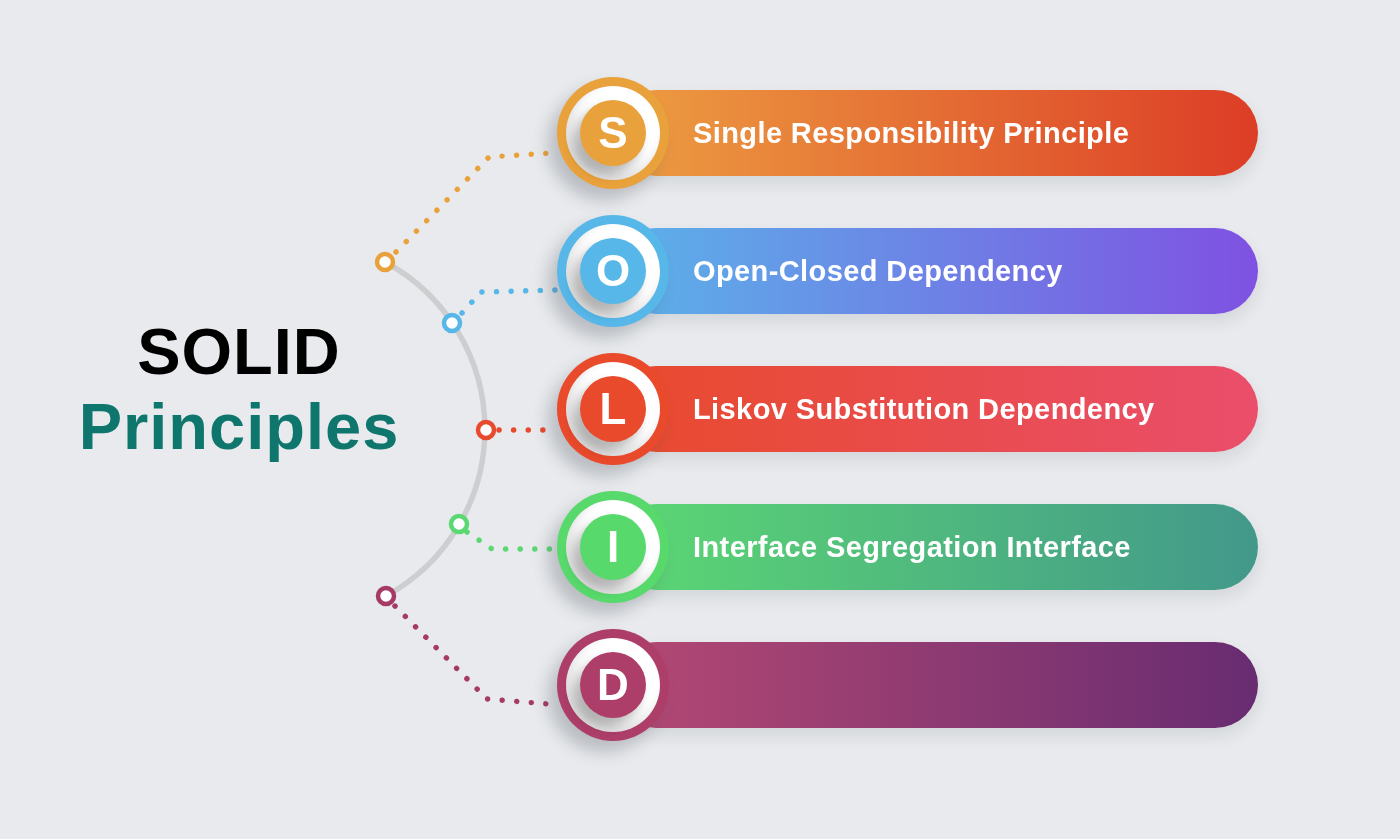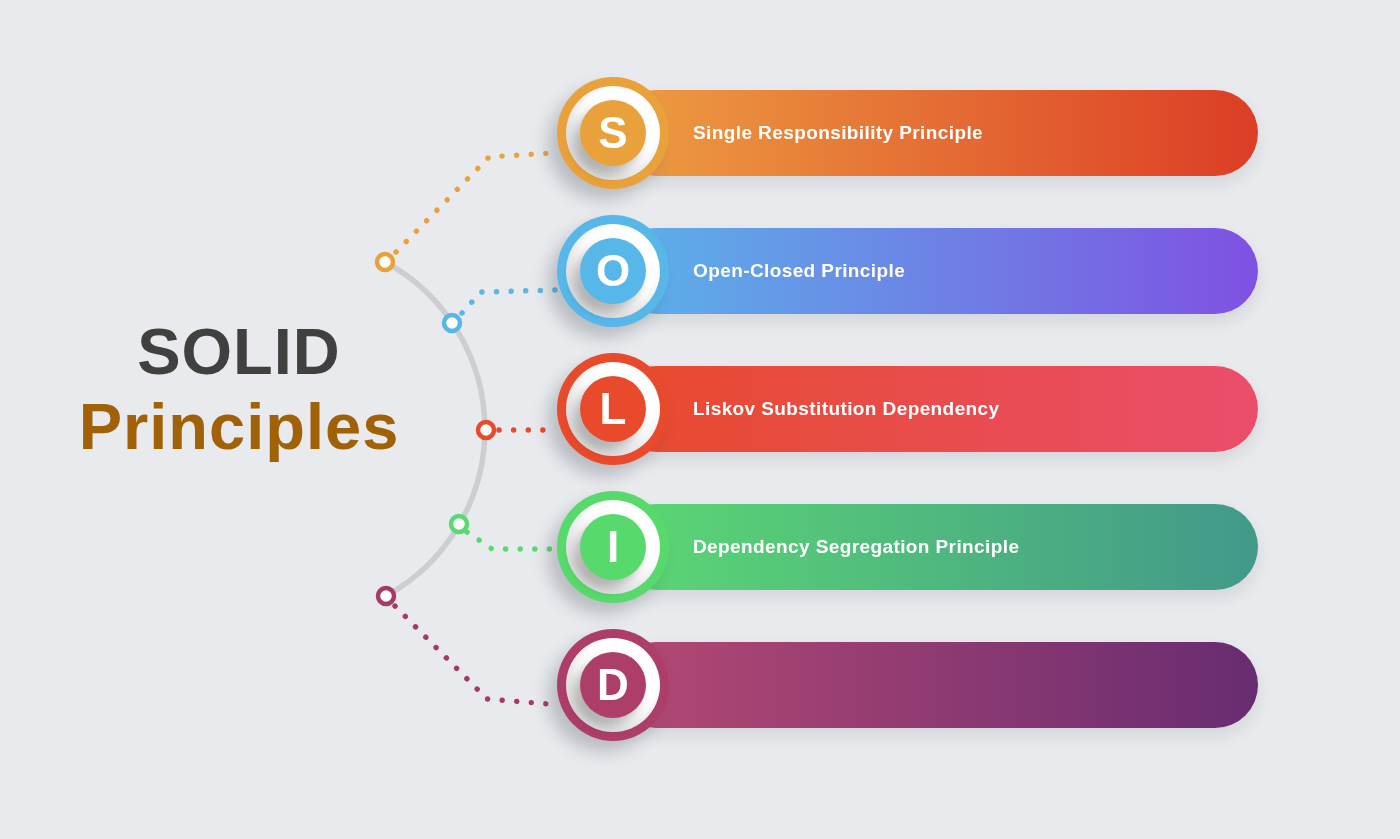--- a/index.html
+++ b/index.html
@@ -39,21 +39,21 @@
     box-shadow:inset 7px -8px 12px rgba(0,0,0,0.12);
     display:flex;align-items:center;justify-content:center;
   }
   .badge-inner{
     width:66px;height:66px;border-radius:50%;background:var(--badge);
     box-shadow:-6px 8px 11px rgba(0,0,0,0.28);
     display:flex;align-items:center;justify-content:center;
   }
   .letter{font-weight:700;font-size:44px;color:#ffffff;line-height:1;}
   .label{
-    margin-left:80px;font-weight:700;font-size:19px;color:#ffffff;
+    margin-left:80px;font-weight:700;font-size:29px;color:#ffffff;
     letter-spacing:0.4px;white-space:nowrap;
   }
 </style>
 </head>
 <body style="background: rgb(232, 234, 237);">
 
 <div id="canvas">
 
   <svg id="decor" width="1400" height="839" viewBox="0 0 1400 839">
 
@@ -66,22 +66,22 @@
     <path d="M 395 606 L 487 699 L 548 704" fill="none" stroke-width="5.4" stroke-linecap="round" stroke-linejoin="round" stroke-dasharray="0.1 14.5" stroke="#A63A66"></path>
 
     <circle cx="385" cy="262" r="8" fill="#FFFFFF" stroke-width="4.5" stroke="#E9A13B"></circle>
     <circle cx="452" cy="323" r="8" fill="#FFFFFF" stroke-width="4.5" stroke="#56B7E8"></circle>
     <circle cx="486" cy="430" r="8" fill="#FFFFFF" stroke-width="4.5" stroke="#E84A2D"></circle>
     <circle cx="459" cy="524" r="8" fill="#FFFFFF" stroke-width="4.5" stroke="#5CD873"></circle>
     <circle cx="386" cy="596" r="8" fill="#FFFFFF" stroke-width="4.5" stroke="#A63A66"></circle>
   </svg>
 
   <div class="title">
-    <div style="color: #404040;">SOLID</div>
-    <div style="color: #a16207;">Principles</div>
+    <div style="color: #000000;">SOLID</div>
+    <div style="color: #0f766e;">Principles</div>
   </div>
 
   <div class="row" style="top: 90px; --g1: #ED9E42; --g2: #DC3D26; --badge: #E9A13B;">
     <div class="badge">
       <div class="badge-white">
         <div class="badge-inner">
           <span class="letter">S</span>
         </div>
       </div>
     </div>
@@ -89,21 +89,21 @@
   </div>
 
   <div class="row" style="top: 228px; --g1: #5BB3E9; --g2: #7F51E2; --badge: #56B7E8;">
     <div class="badge">
       <div class="badge-white">
         <div class="badge-inner">
           <span class="letter">O</span>
         </div>
       </div>
     </div>
-    <div class="label">Open-Closed Principle</div>
+    <div class="label">Open-Closed Dependency</div>
   </div>
 
   <div class="row" style="top: 366px; --g1: #E84A2D; --g2: #EA4E6B; --badge: #E84A2B;">
     <div class="badge">
       <div class="badge-white">
         <div class="badge-inner">
           <span class="letter">L</span>
         </div>
       </div>
     </div>
@@ -111,21 +111,21 @@
   </div>
 
   <div class="row" style="top: 504px; --g1: #5CD873; --g2: #42988A; --badge: #58D96C;">
     <div class="badge">
       <div class="badge-white">
         <div class="badge-inner">
           <span class="letter">I</span>
         </div>
       </div>
     </div>
-    <div class="label">Dependency Segregation Principle</div>
+    <div class="label">Interface Segregation Interface</div>
   </div>
 
   <div class="row" style="top: 642px; --g1: #B54973; --g2: #682C71; --badge: #AC3E69;">
     <div class="badge">
       <div class="badge-white">
         <div class="badge-inner">
           <span class="letter">D</span>
         </div>
       </div>
     </div>

